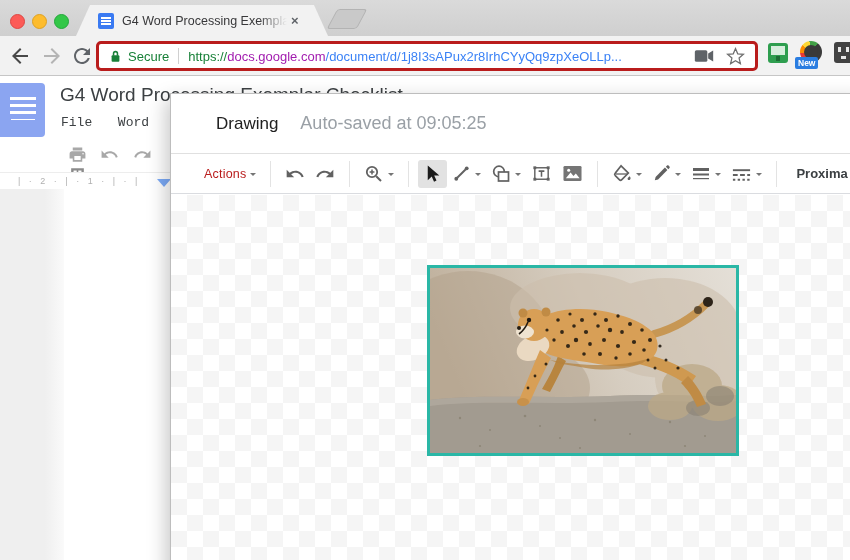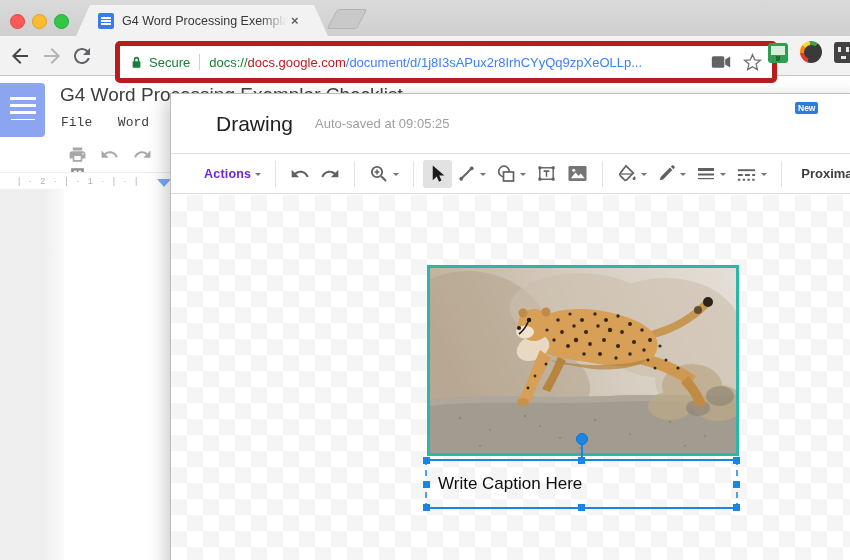--- a/index.html
+++ b/index.html
@@ -25,41 +25,41 @@
   #tab-title::after { content:""; position:absolute; right:0; top:0; bottom:0; width:28px;
     background:linear-gradient(90deg, rgba(242,242,242,0), #f2f2f2); }
   #tab-close { font-size:13px; color:#5f6368; font-weight:bold; margin-left:4px; cursor:default; }
   #newtab-btn { position:absolute; left:332px; top:9px; width:30px; height:20px;
     background:#c9c9c9; border:1px solid #b3b3b3; border-radius:3px; transform:skewX(-28deg); }
 
   #navbar { position:absolute; left:0; top:36px; width:850px; height:40px;
     background:#f2f2f2; border-bottom:1px solid #c6c6c6; z-index:100; }
   .nav-ic { position:absolute; top:8px; width:24px; height:24px; }
   #omnibox { position:absolute; left:96px; top:5px; width:662px; height:30px; background:#fff;
-    border:5px solid #b91c1c; border-radius:5px; display:flex; align-items:center; padding:16px 10px;margin-left:19px; }
+    border:3px solid #b91c1c; border-radius:5px; display:flex; align-items:center; padding:4px 10px; }
   #secure-label { color:#188038; font-size:13px; margin-left:6px; }
   .om-div { width:1px; height:16px; background:#d0d0d0; margin:0 9px; }
   .url { font-size:13px; white-space:nowrap; overflow:hidden; }
   .url .scheme { color:#188038; }
-  .url .domain { color:#b91c1c; }
+  .url .domain { color:#a21caf; }
   .url .path   { color:#3b82f6; }
   #om-spacer { flex:1; }
   #ext-area { position:absolute; left:768px; top:5px; width:82px; height:32px; }
   #ext-1 { position:absolute; left:0; top:2px; width:20px; height:20px; background:#2e9e4f;
     border-radius:3px; }
   #ext-1::before { content:""; position:absolute; left:3px; top:3px; width:14px; height:9px;
     background:#d7eedd; }
   #ext-1::after { content:""; position:absolute; left:8px; top:13px; width:4px; height:5px;
     background:#1c6e35; }
   #ext-2 { position:absolute; left:32px; top:0px; width:22px; height:22px; border-radius:50%;
     background:conic-gradient(from 200deg, #e53935 0 18%, #fb8c00 18% 30%, #fdd835 30% 42%, #43a047 42% 55%, #3a3a3a 55% 100%); }
   #ext-2::after { content:""; position:absolute; left:4px; top:4px; width:14px; height:14px;
     border-radius:50%; background:#3a3a3a; }
   #new-badge { position:absolute; left:27px; top:16px; background:#2a7de1; color:#fff;
-    font-size:8.5px; font-weight:bold; padding:1px 3px; border-radius:2px;margin-top:45px; }
+    font-size:8.5px; font-weight:bold; padding:1px 3px; border-radius:2px; }
   #ext-3 { position:absolute; left:66px; top:1px; width:20px; height:21px; background:#424242;
     border-radius:3px; }
   #ext-3::before { content:""; position:absolute; left:4px; top:5px; width:3px; height:5px;
     background:#e8e8e8; box-shadow:8px 0 0 #e8e8e8; }
   #ext-3::after { content:""; position:absolute; left:7px; top:14px; width:5px; height:3px;
     background:#e8e8e8; }
 
   
   #docs { position:absolute; left:0; top:77px; width:850px; height:483px; background:#fff; }
   #docs-logo { position:absolute; left:0; top:6px; width:45px; height:54px; background:#8ba5f1;
@@ -80,30 +80,30 @@
     border-left:7px solid transparent; border-right:7px solid transparent;
     border-top:8px solid #7baaf7; }
   #workspace { position:absolute; left:0; top:112px; width:64px; height:371px;
     background:linear-gradient(90deg,#efefef 70%,#fafafa); }
 
   
   #dialog { position:absolute; left:170px; top:93px; width:700px; height:500px; background:#fff;
     border:1px solid #bdbdbd; box-shadow:-4px 6px 18px rgba(0,0,0,.22); z-index:50; }
   #dlg-header { height:60px; display:flex; align-items:center; padding-left:45px;
     border-bottom:1px solid #e0e0e0; background:#fff; }
-  #dlg-title { font-size:21px; font-weight:500; color:#212121; }
-  #dlg-autosave { font-size:13px; color:#9aa0a6; margin-left:22px; }
+  #dlg-title { font-size:17px; font-weight:500; color:#212121; }
+  #dlg-autosave { font-size:18px; color:#9aa0a6; margin-left:22px; }
   #dlg-toolbar { height:40px; display:flex; align-items:center; padding-left:28px;
     border-bottom:1px solid #dadce0; background:#fff; }
   .tsep { width:1px; height:26px; background:#e3e3e3; margin:0 9px; flex:0 0 1px; }
   .tbtn { display:flex; align-items:center; padding:0 5px; height:28px; border-radius:3px; }
   .tbtn.active { background:#e2e2e2; }
   .caret { width:0; height:0; border:3.5px solid transparent; border-top-color:#757575;
     margin-left:4px; transform:translateY(2px); }
-  #actions-label { font-size:12.5px; font-weight:700; color:#6d28d9; letter-spacing:.2px; }
+  #actions-label { font-size:12.5px; font-weight:400; color:#b91c1c; letter-spacing:.2px; }
   #font-label { font-size:13px; font-weight:600; color:#3c4043; margin-left:10px; white-space:nowrap; }
 
   #canvas { position:absolute; left:0; top:101px; right:0; bottom:0;
     background:
       linear-gradient(45deg,#f5f5f5 25%,transparent 25%,transparent 75%,#f5f5f5 75%),
       linear-gradient(45deg,#f5f5f5 25%,#ffffff 25%,#ffffff 75%,#f5f5f5 75%);
     background-size:32px 32px; background-position:0 0,16px 16px; }
 
   #image-frame { position:absolute; left:256px; top:70px; width:312px; height:191px;
     border:3px solid #2ab7a6; }
@@ -145,21 +145,21 @@
   <svg class="nav-ic" style="left:70px" viewBox="0 0 24 24">
     <path d="M17.65,6.35 C16.2,4.9 14.21,4 12,4 c-4.42,0 -7.99,3.58 -7.99,8 s3.57,8 7.99,8 c3.73,0 6.84,-2.55 7.73,-6 h-2.08 c-0.82,2.33 -3.04,4 -5.65,4 -3.31,0 -6,-2.69 -6,-6 s2.69,-6 6,-6 c1.66,0 3.14,0.69 4.22,1.78 L13,11 h7 V4 l-2.35,2.35 z" fill="#5f6368"></path>
   </svg>
   <div id="omnibox">
     <svg width="13" height="15" viewBox="0 0 20 22">
       <path d="M7,10 V6.5 a3,3 0 0 1 6,0 V10" stroke="#188038" stroke-width="2.4" fill="none"></path>
       <rect x="4" y="9" width="12" height="10" rx="1.5" fill="#188038"></rect>
     </svg>
     <span id="secure-label">Secure</span>
     <span class="om-div"></span>
-    <span class="url"><span class="scheme">docs://</span><span class="domain">docs.google.com</span><span class="path">/document/d/1j8I3sAPux2r8IrhCYyQq9zpXeOLLp...</span></span>
+    <span class="url"><span class="scheme">https://</span><span class="domain">docs.google.com</span><span class="path">/document/d/1j8I3sAPux2r8IrhCYyQq9zpXeOLLp...</span></span>
     <span id="om-spacer"></span>
     <svg width="20" height="14" viewBox="0 0 24 16">
       <rect x="1" y="1" width="15" height="14" rx="2" fill="#5f6368"></rect>
       <path d="M17,5 L23,1.5 V14.5 L17,11 Z" fill="#5f6368"></path>
     </svg>
     <svg width="19" height="19" viewBox="0 0 24 24" style="margin-left:12px">
       <path d="M12,17.27 L18.18,21 16.54,13.97 22,9.24 14.81,8.63 12,2 9.19,8.63 2,9.24 7.46,13.97 5.82,21 z" fill="none" stroke="#6f6f6f" stroke-width="1.6"></path>
     </svg>
   </div>
   <div id="ext-area">
@@ -405,28 +405,15 @@
               <circle cx="248" cy="100" r="1.6"></circle>
               <circle cx="116" cy="96" r="1.5"></circle>
             <circle cx="105" cy="108" r="1.4"></circle>
               <circle cx="98" cy="120" r="1.4"></circle>
               <circle cx="225" cy="100" r="1.5"></circle>
           </g>
         </g>
       </svg>
     </div>
 
-    <div id="textbox">
-      <div id="rotate-stem"></div>
-      <div id="rotate-handle"></div>
-      <span id="caption-text">Write Caption Here</span>
-      <div class="h" style="left:-4px;top:-4px"></div>
-      <div class="h" style="left:50%;margin-left:-3.5px;top:-4px"></div>
-      <div class="h" style="right:-4px;top:-4px"></div>
-      <div class="h" style="left:-4px;top:50%;margin-top:-3.5px"></div>
-      <div class="h" style="right:-4px;top:50%;margin-top:-3.5px"></div>
-      <div class="h" style="left:-4px;bottom:-4px"></div>
-      <div class="h" style="left:50%;margin-left:-3.5px;bottom:-4px"></div>
-      <div class="h" style="right:-4px;bottom:-4px"></div>
-    </div>
 
   </div>
 </div>
 
 </body></html>

